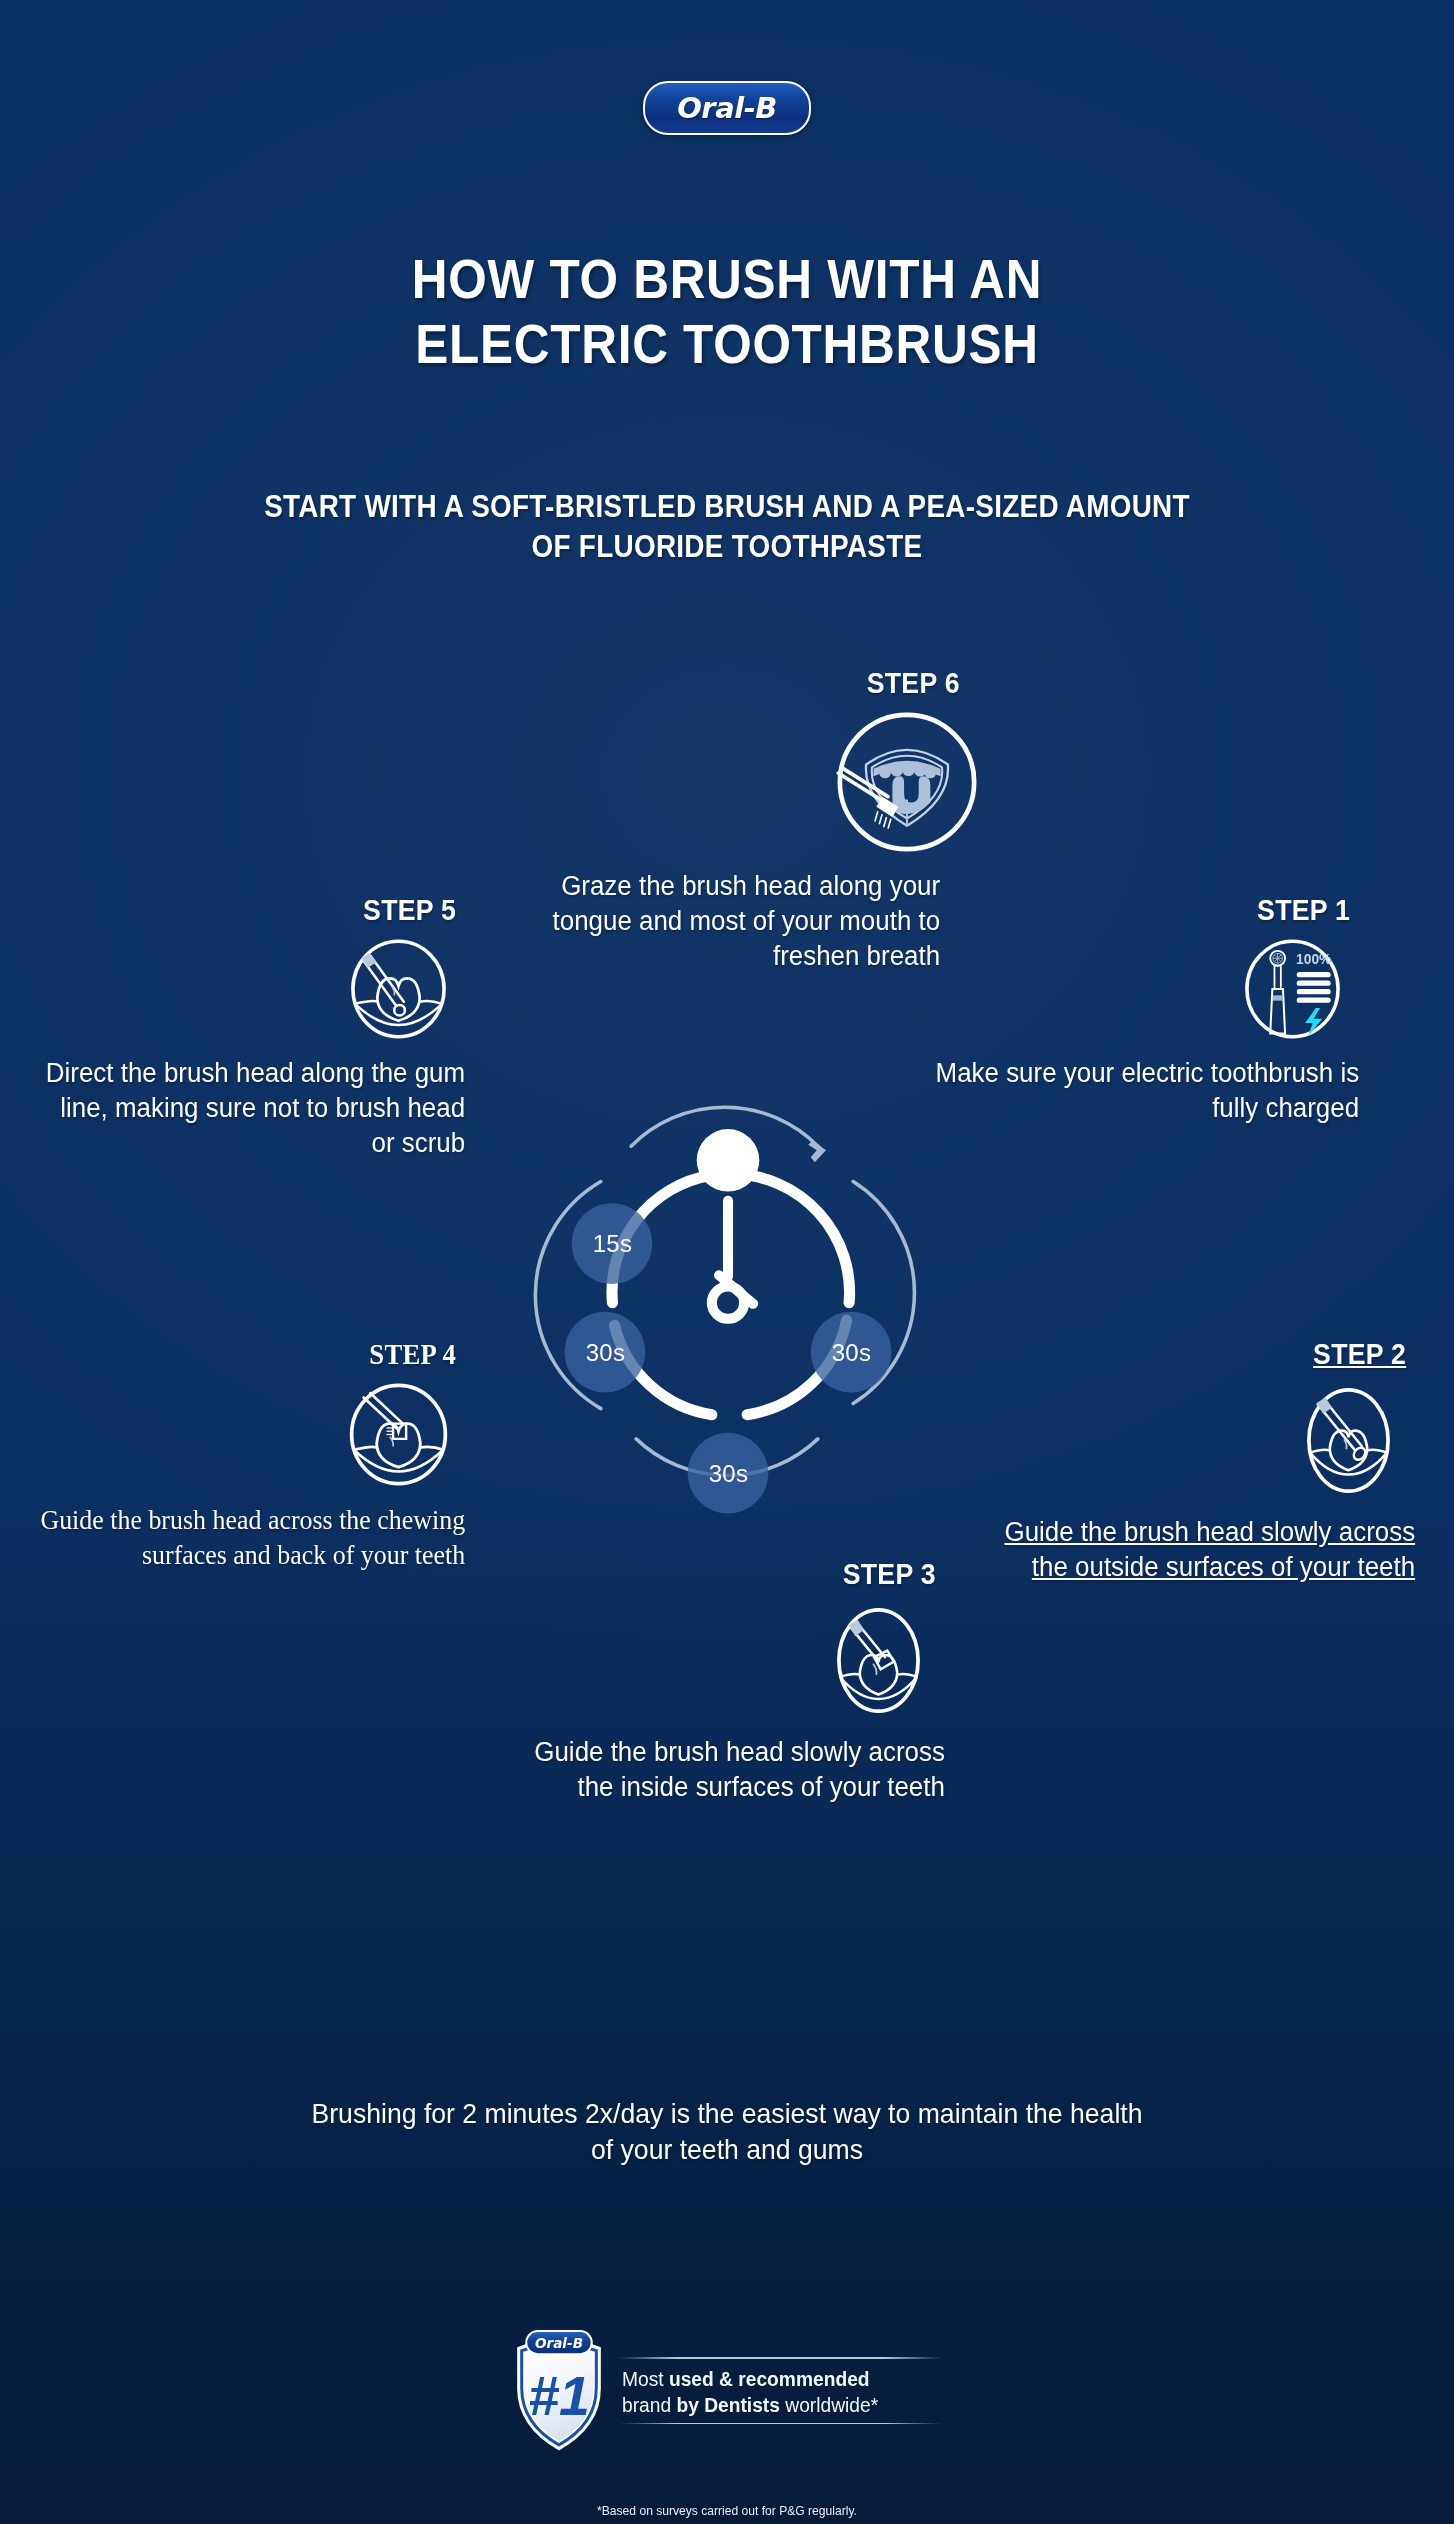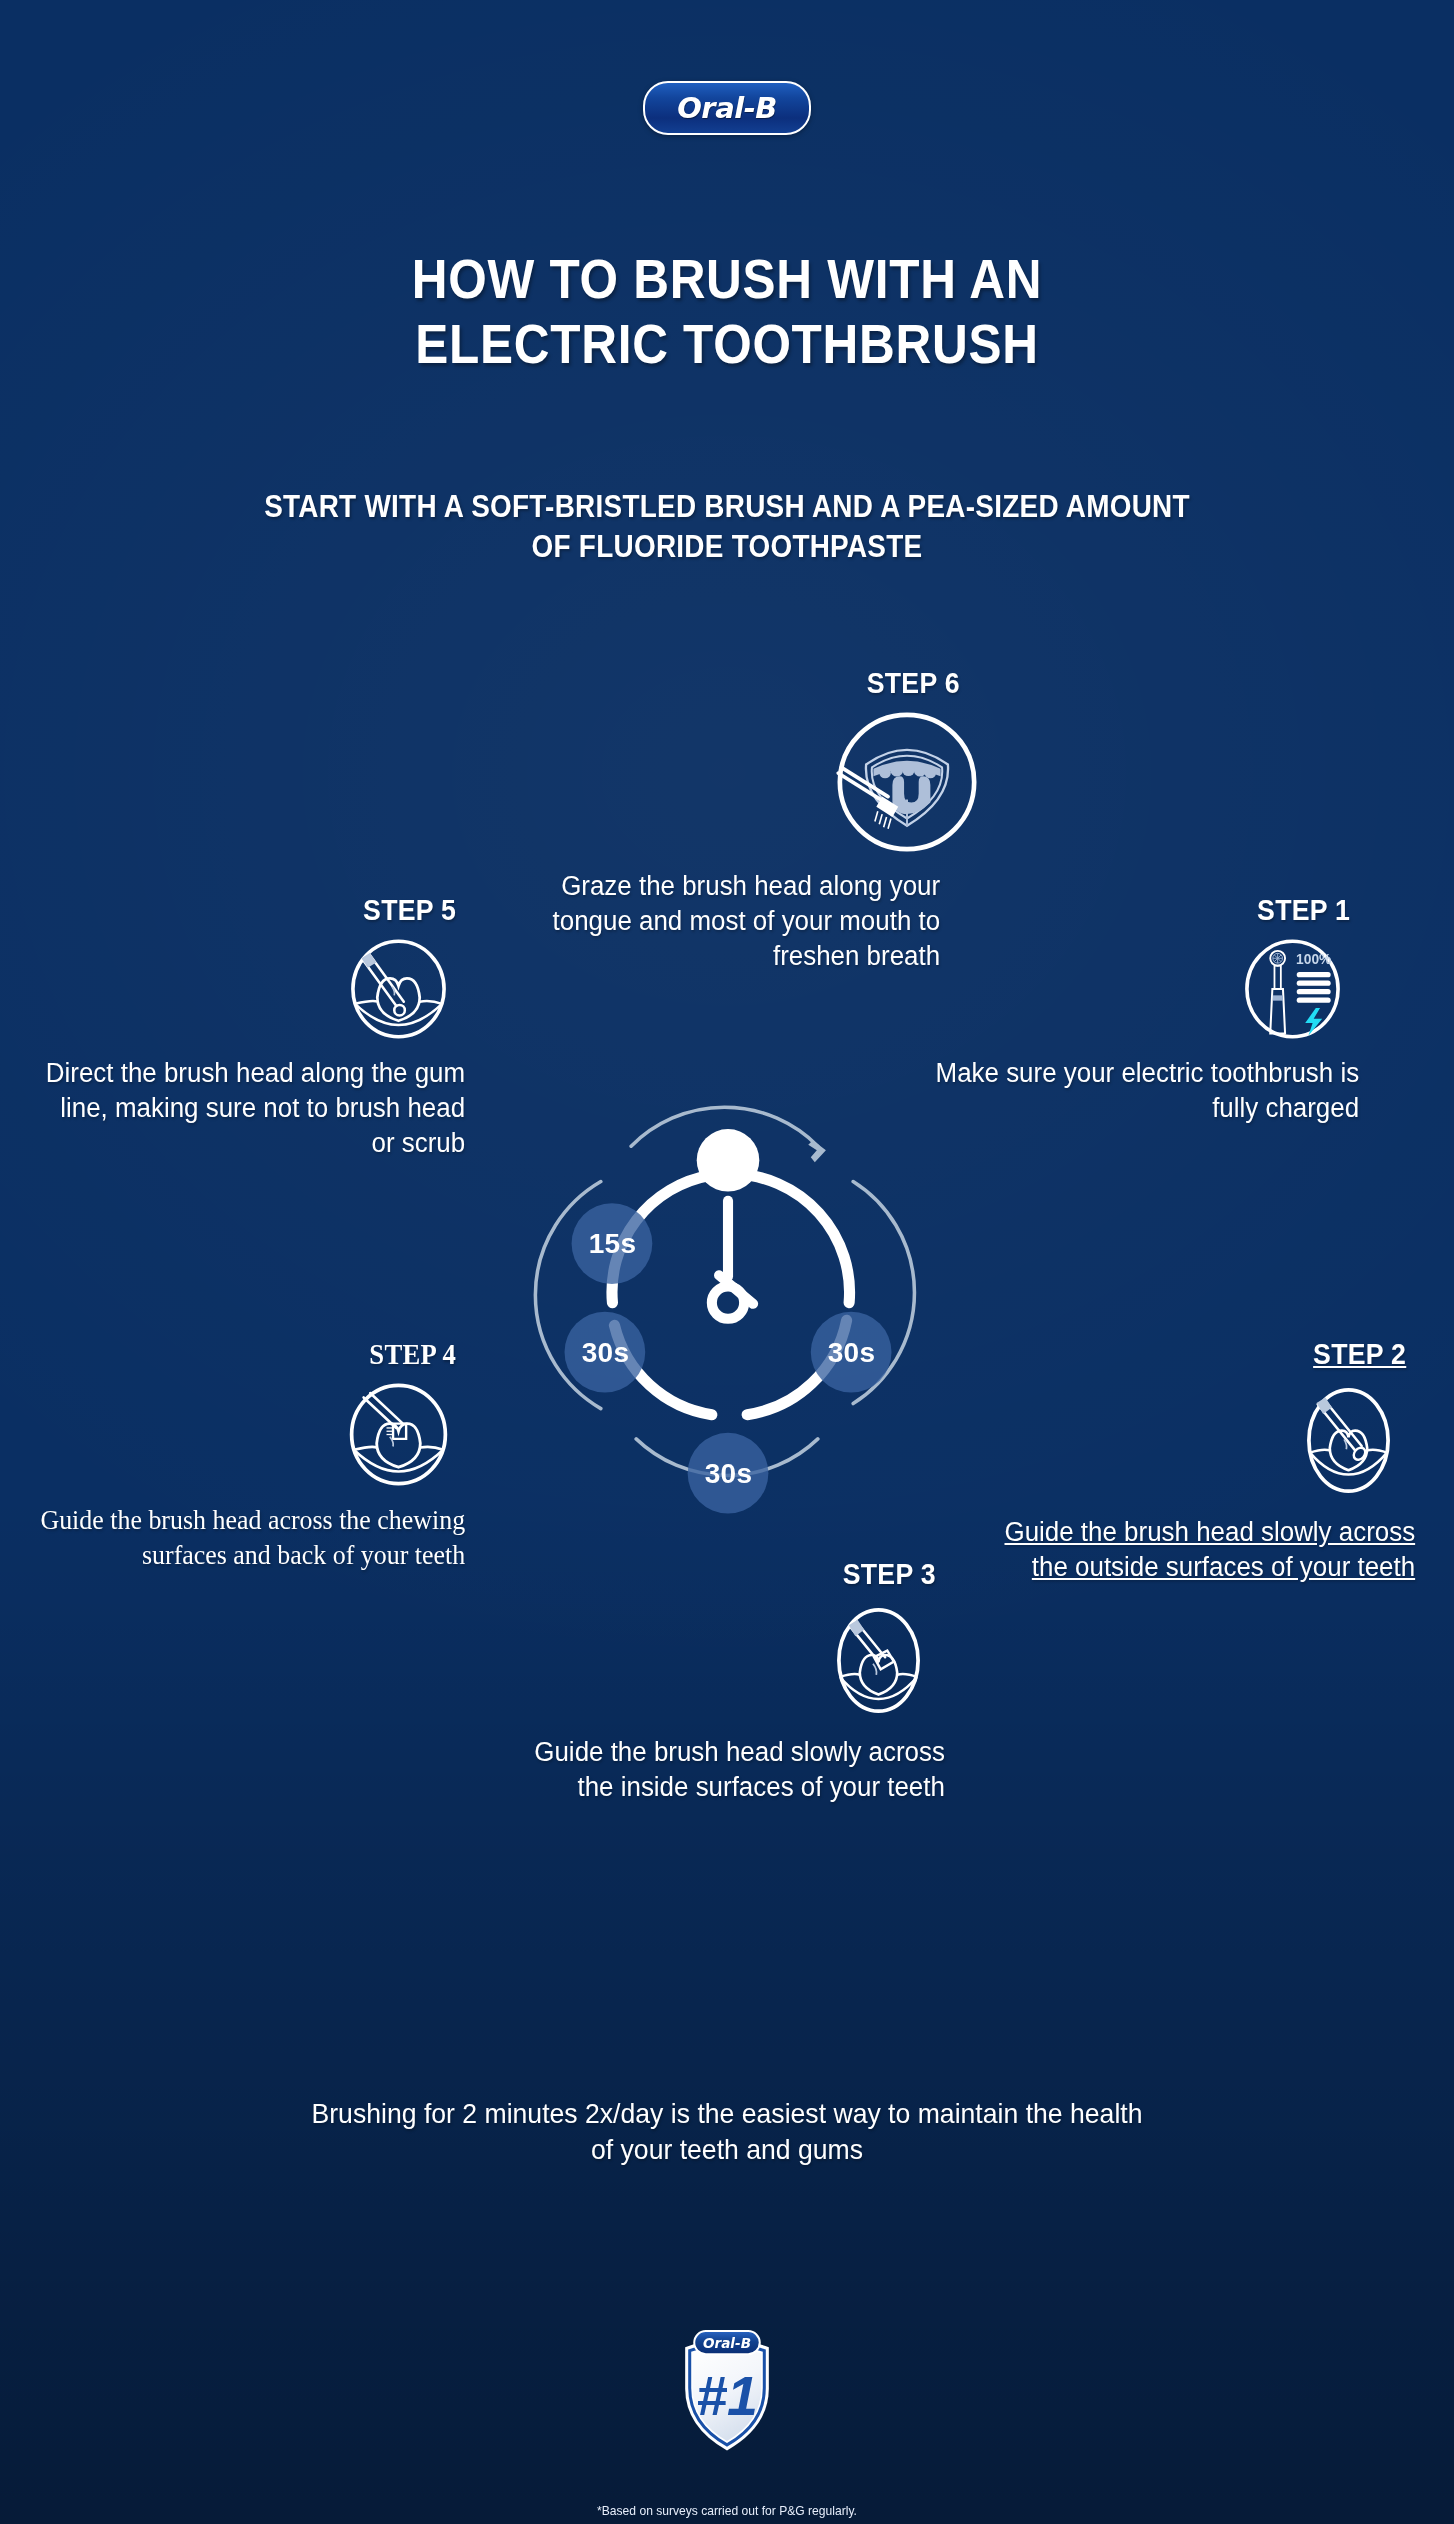--- a/index.html
+++ b/index.html
@@ -75,21 +75,21 @@
     font-size:27px;line-height:1.30;font-weight:300;
     transform:scaleX(.96);
     margin-top:12px;
     text-shadow:1px 1.5px 2.5px rgba(0,0,0,.25);
   }
 
   .bubble{
     position:absolute;border-radius:50%;
     background:rgba(110,160,225,0.30);
     display:flex;align-items:center;justify-content:center;
-    font-size:28px;font-weight:700;color:#ffffff;
+    font-size:24px;font-weight:400;color:#ffffff;
     letter-spacing:0.3px;
   }
 
   
   .closing{
     position:absolute;left:0;right:0;top:2096px;
     text-align:center;font-size:28px;line-height:1.30;font-weight:300;
     transform:scaleX(.95);
     text-shadow:1px 1.5px 2.5px rgba(0,0,0,.25);
   }
@@ -357,20 +357,32 @@
             <stop offset="45%" stop-color="#11418f"></stop>
             <stop offset="100%" stop-color="#0b2e74"></stop>
           </linearGradient>
         </defs>
         <rect x="28" y="6" width="130" height="46" rx="23" fill="url(#pillgrad)" stroke="#ffffff" stroke-width="4"></rect>
         <text x="93" y="39" font-family="DejaVu Sans, sans-serif" font-size="27" font-style="italic" font-weight="bold" fill="#ffffff" text-anchor="middle">Oral-B</text>
         <text x="93" y="172" font-family="Liberation Sans, sans-serif" font-size="110" font-weight="bold" font-style="italic" fill="#1a51a8" text-anchor="middle">#1</text>
       </svg>
     </div>
 
+    <div class="claim">
+      <div class="rule"></div>
+      <div class="claim-body">
+        <div class="claim-line">
+          <span>Most </span><b>used &amp; recommended</b>
+        </div>
+        <div class="claim-line">
+          <span>brand </span><b>by Dentists</b><span> worldwide*</span>
+        </div>
+      </div>
+      <div class="rule"></div>
+    </div>
   </div>
 
   <div class="disclaimer">
     <div>*Based on surveys carried out for P&amp;G regularly.</div>
     <div>For verification, contact: ukcontact.im@pg.com</div>
   </div>
 
 </div>
 
 

